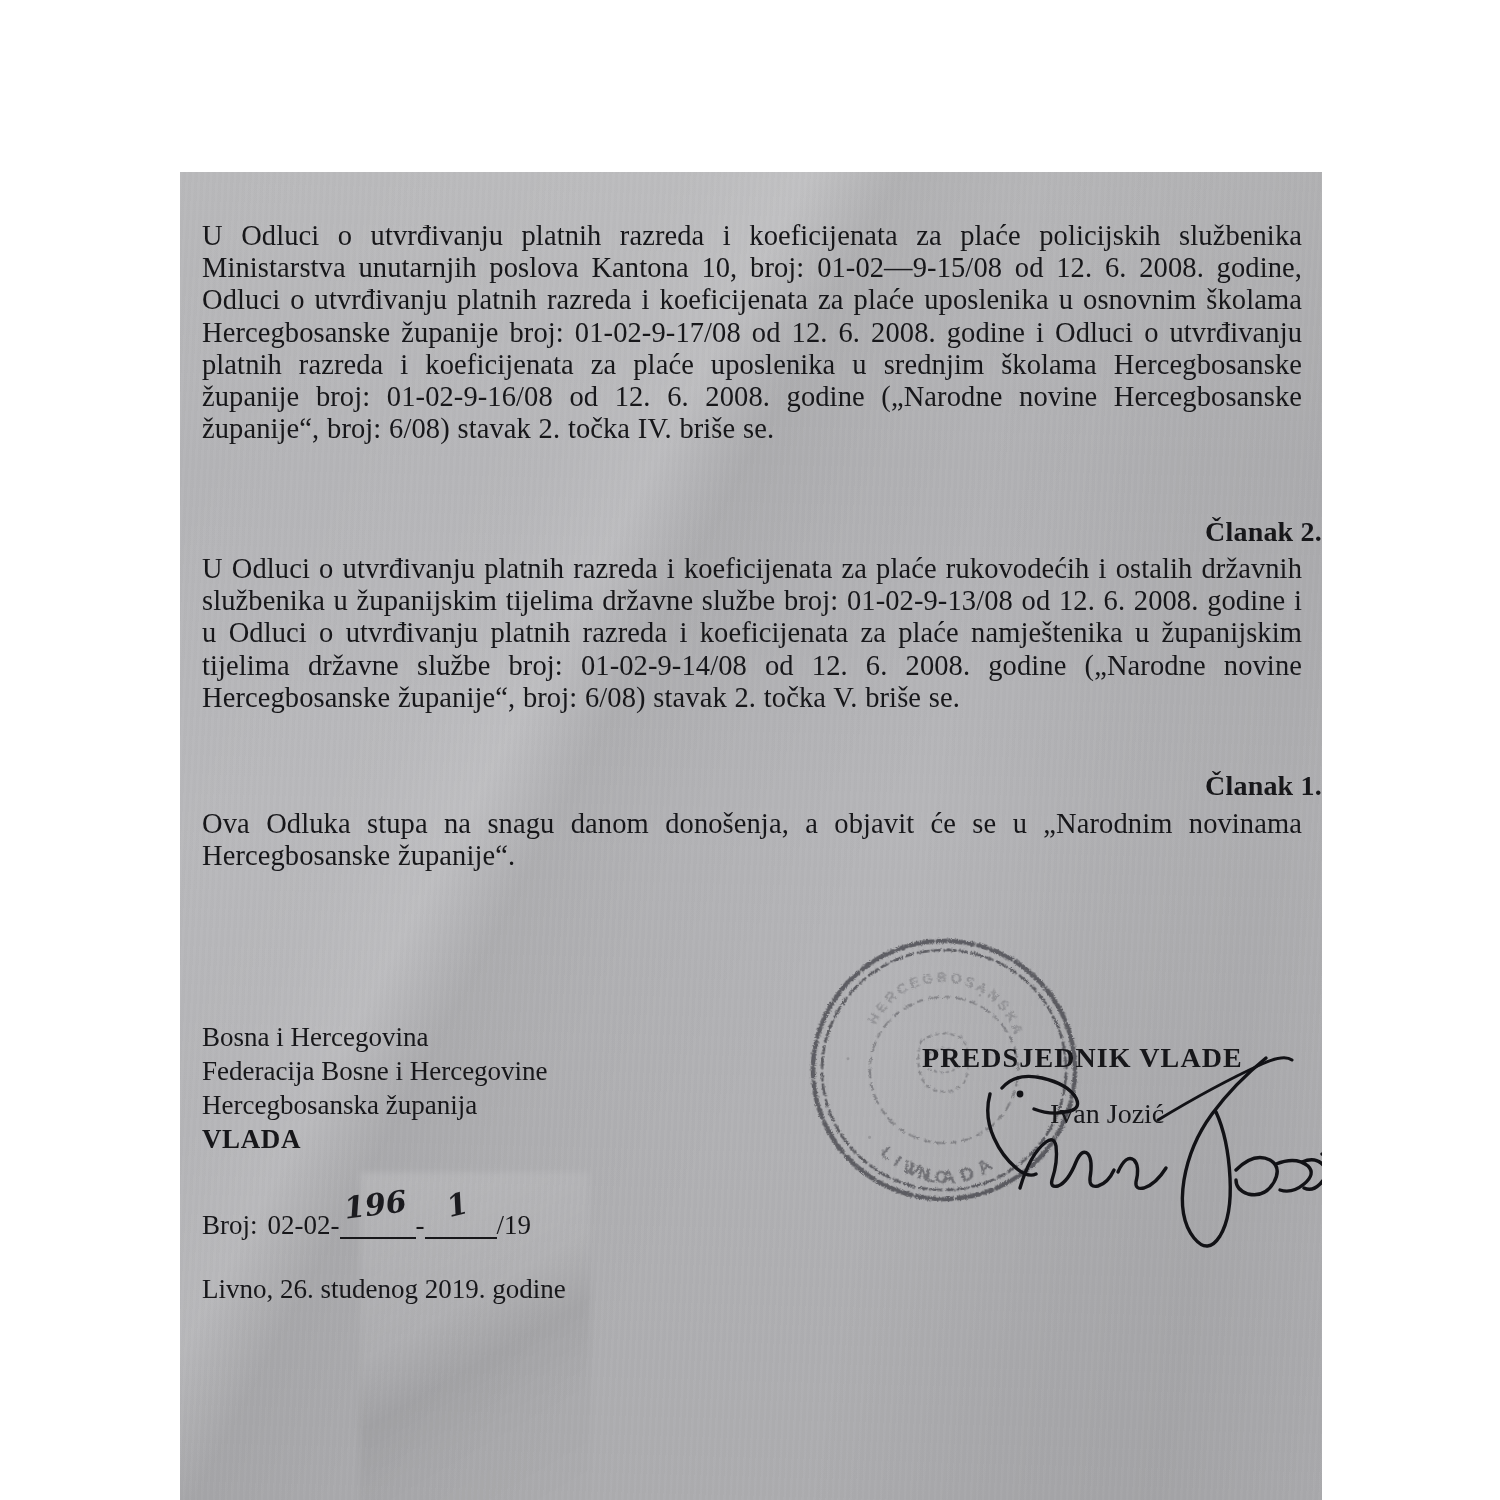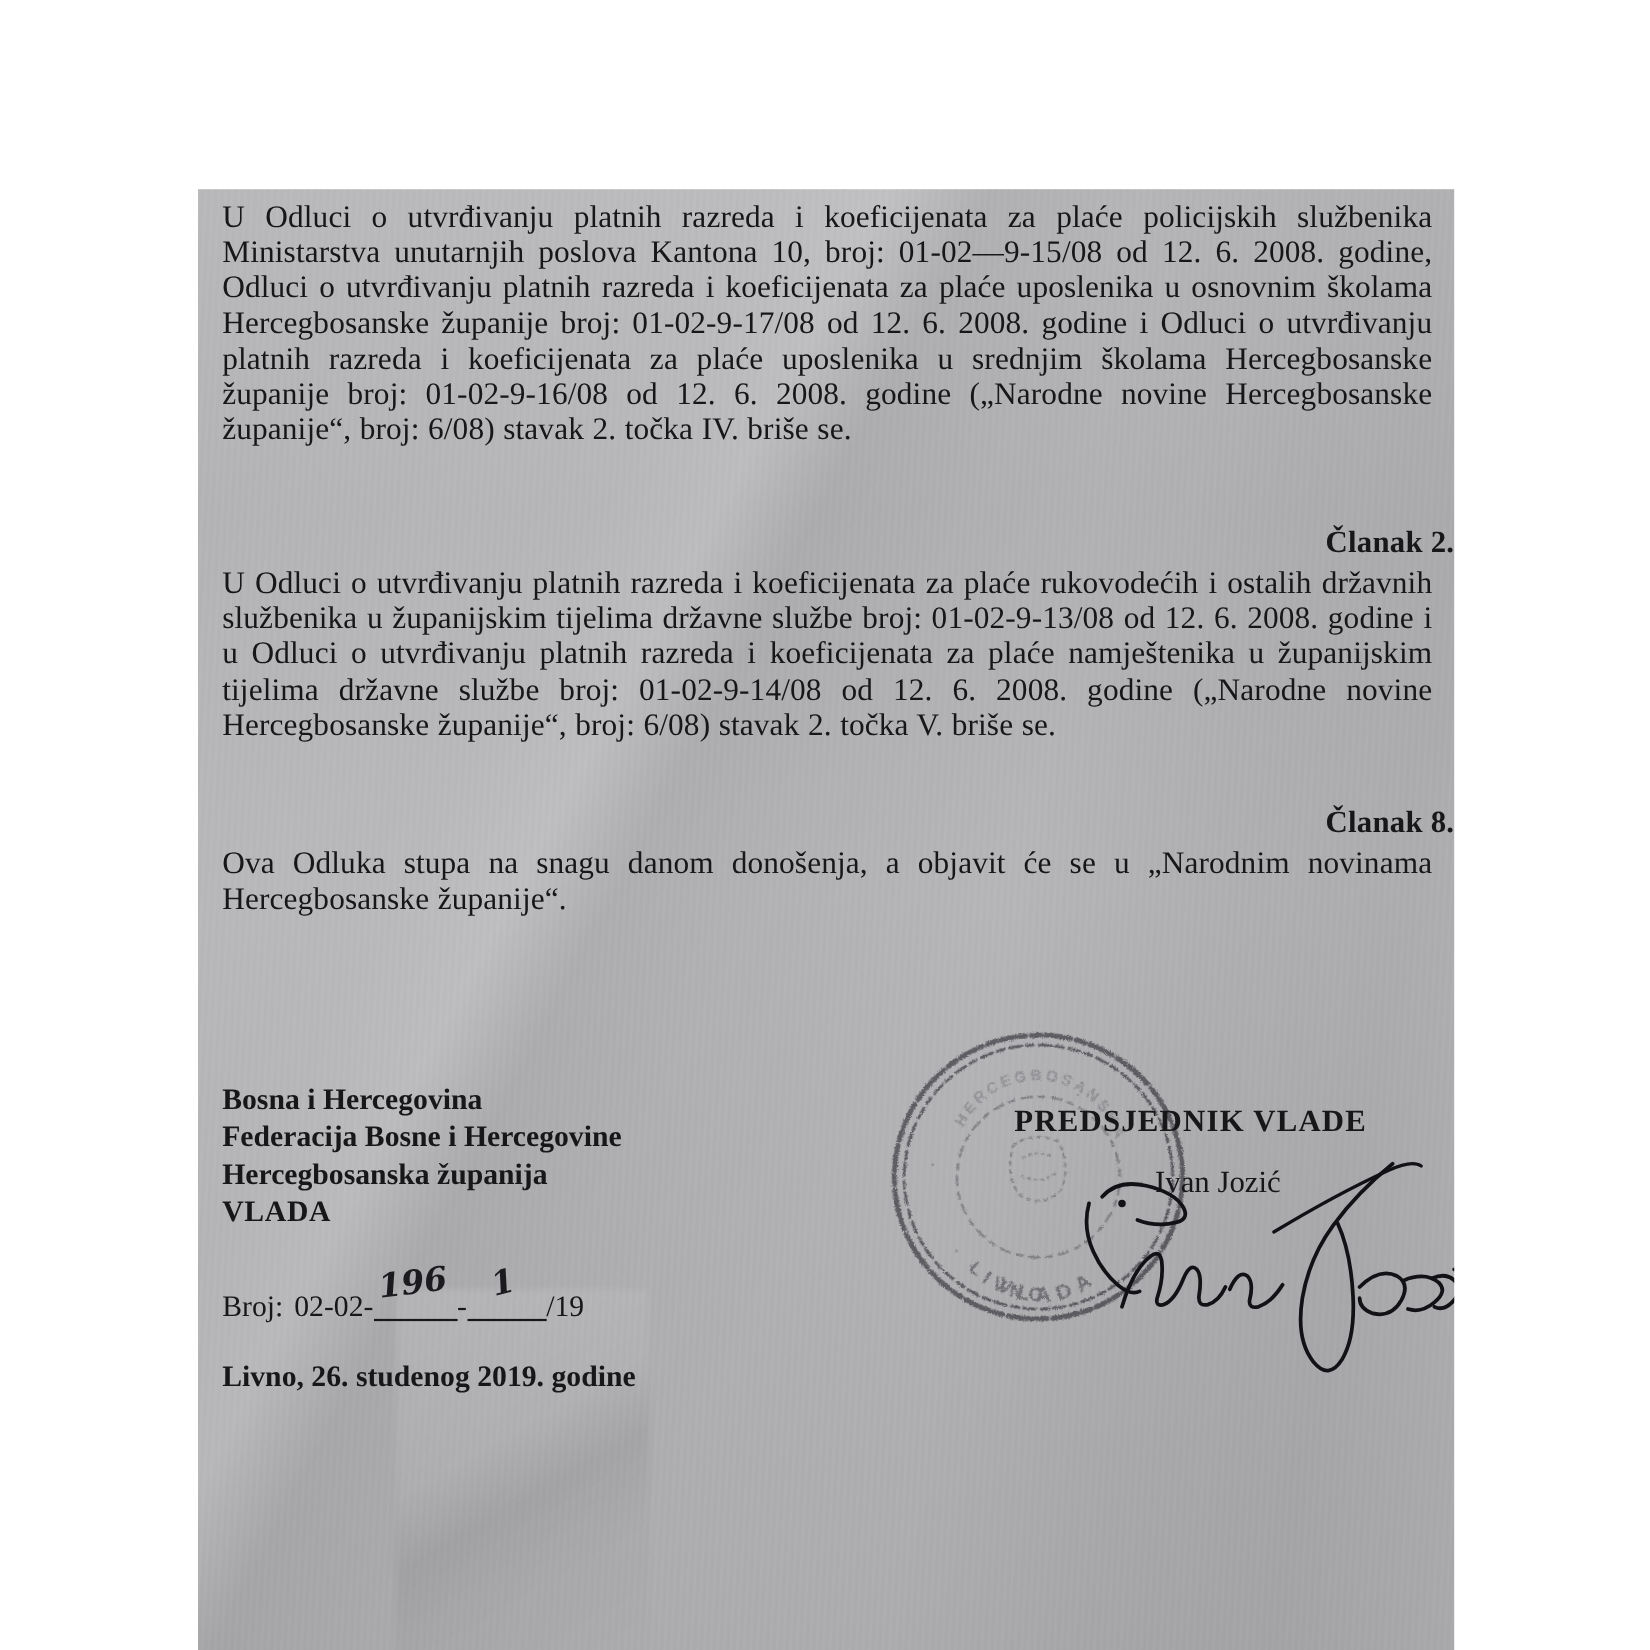--- a/index.html
+++ b/index.html
@@ -80,20 +80,21 @@
       rgba(0,0,0,0.00) 100%);
     pointer-events: none;
     filter: blur(3px);
   }
 
   .ink {
     position: absolute;
     color: #17171a;
     font-family: "Liberation Serif", "DejaVu Serif", serif;
     z-index: 4;
+    margin-top: 38px;
   }
 
   
   .para {
     left: 22px;
     width: 1100px;
     font-size: 28.5px;
     line-height: 32.2px;
     text-align: justify;
     text-align-last: left;
@@ -109,21 +110,20 @@
     font-weight: bold;
     letter-spacing: 0.2px;
   }
 
   
   .foot-line {
     left: 22px;
     font-size: 27px;
     line-height: 34px;
     white-space: nowrap;
-    font-weight: bold;
   }
   .foot-line.bold { font-weight: bold; letter-spacing: 0.6px; }
 
   .broj-row {
     left: 22px;
     font-size: 27px;
     white-space: nowrap;
     display: flex;
     align-items: flex-start;
   }
@@ -191,21 +191,21 @@
 <div id="canvas">
 
   <div id="paper">
 
     <div class="ink para" style="top: 10px;">U Odluci o utvrđivanju platnih razreda i koeficijenata za plaće policijskih službenika Ministarstva unutarnjih poslova Kantona 10, broj: 01-02—9-15/08 od 12. 6. 2008. godine, Odluci o utvrđivanju platnih razreda i koeficijenata za plaće uposlenika u osnovnim školama Hercegbosanske županije broj: 01-02-9-17/08 od 12. 6. 2008. godine i Odluci o utvrđivanju platnih razreda i koeficijenata za plaće uposlenika u srednjim školama Hercegbosanske županije broj: 01-02-9-16/08 od 12. 6. 2008. godine („Narodne novine Hercegbosanske županije“, broj: 6/08) stavak 2. točka IV. briše se.</div>
 
     <div class="ink heading" style="top: 306px;">Članak 2.</div>
 
     <div class="ink para" style="top: 343px;">U Odluci o utvrđivanju platnih razreda i koeficijenata za plaće rukovodećih i ostalih državnih službenika u županijskim tijelima državne službe broj: 01-02-9-13/08 od 12. 6. 2008. godine i u Odluci o utvrđivanju platnih razreda i koeficijenata za plaće namještenika u županijskim tijelima državne službe broj: 01-02-9-14/08 od 12. 6. 2008. godine („Narodne novine Hercegbosanske županije“, broj: 6/08) stavak 2. točka V. briše se.</div>
 
-    <div class="ink heading" style="top: 560px;">Članak 8.</div>
+    <div class="ink heading" style="top: 560px;">Članak 1.</div>
 
     <div class="ink para" style="top: 598px;">Ova Odluka stupa na snagu danom donošenja, a objavit će se u „Narodnim novinama Hercegbosanske županije“.</div>
 
     <div class="ink foot-line" style="top: 810px;">Bosna i Hercegovina</div>
     <div class="ink foot-line" style="top: 844px;">Federacija Bosne i Hercegovine</div>
     <div class="ink foot-line" style="top: 878px;">Hercegbosanska županija</div>
     <div class="ink foot-line bold" style="top: 912px;">VLADA</div>
 
     <div class="ink broj-row" style="top: 1000px;">
       <span>Broj:</span>

